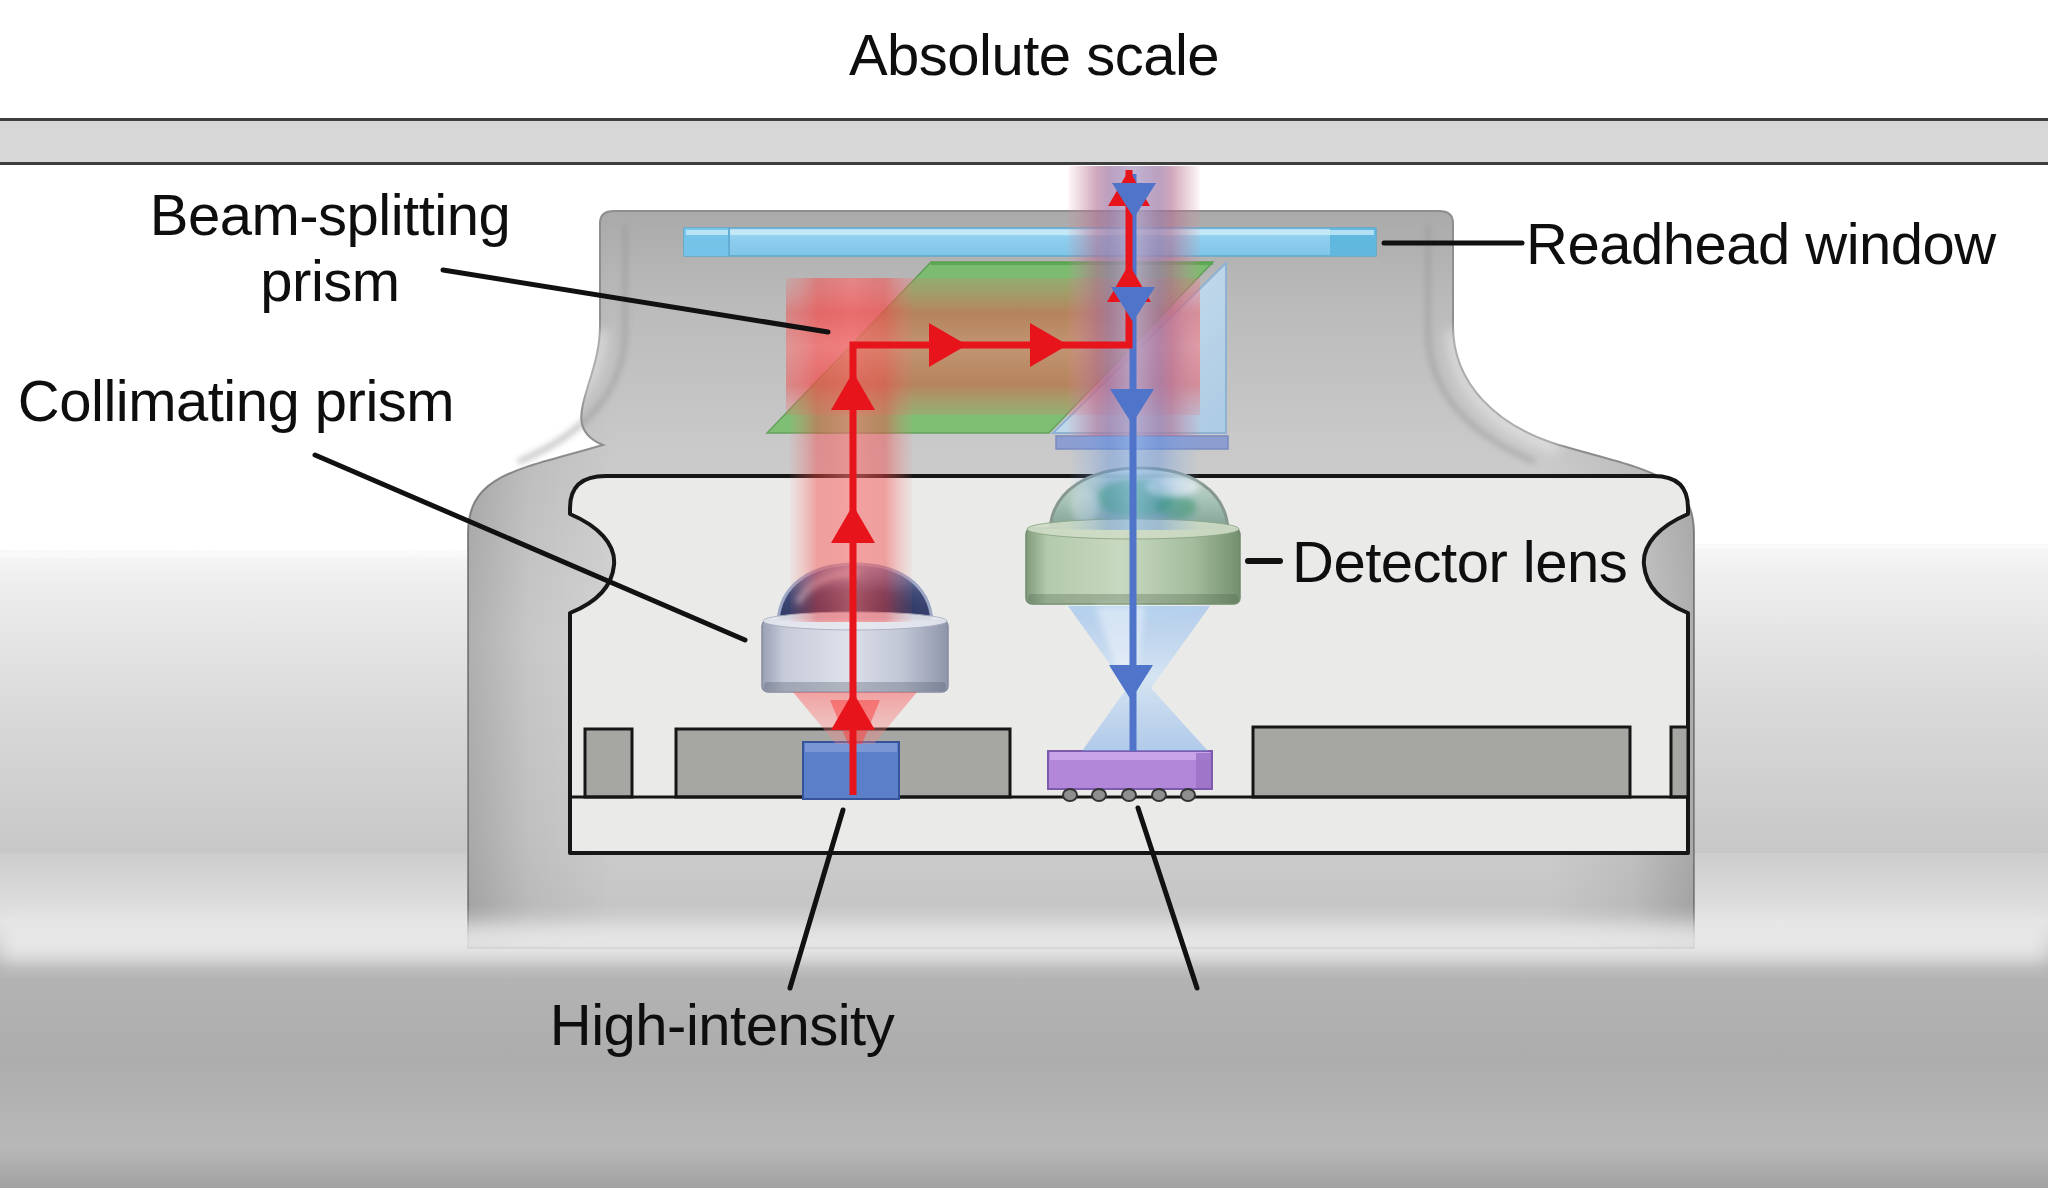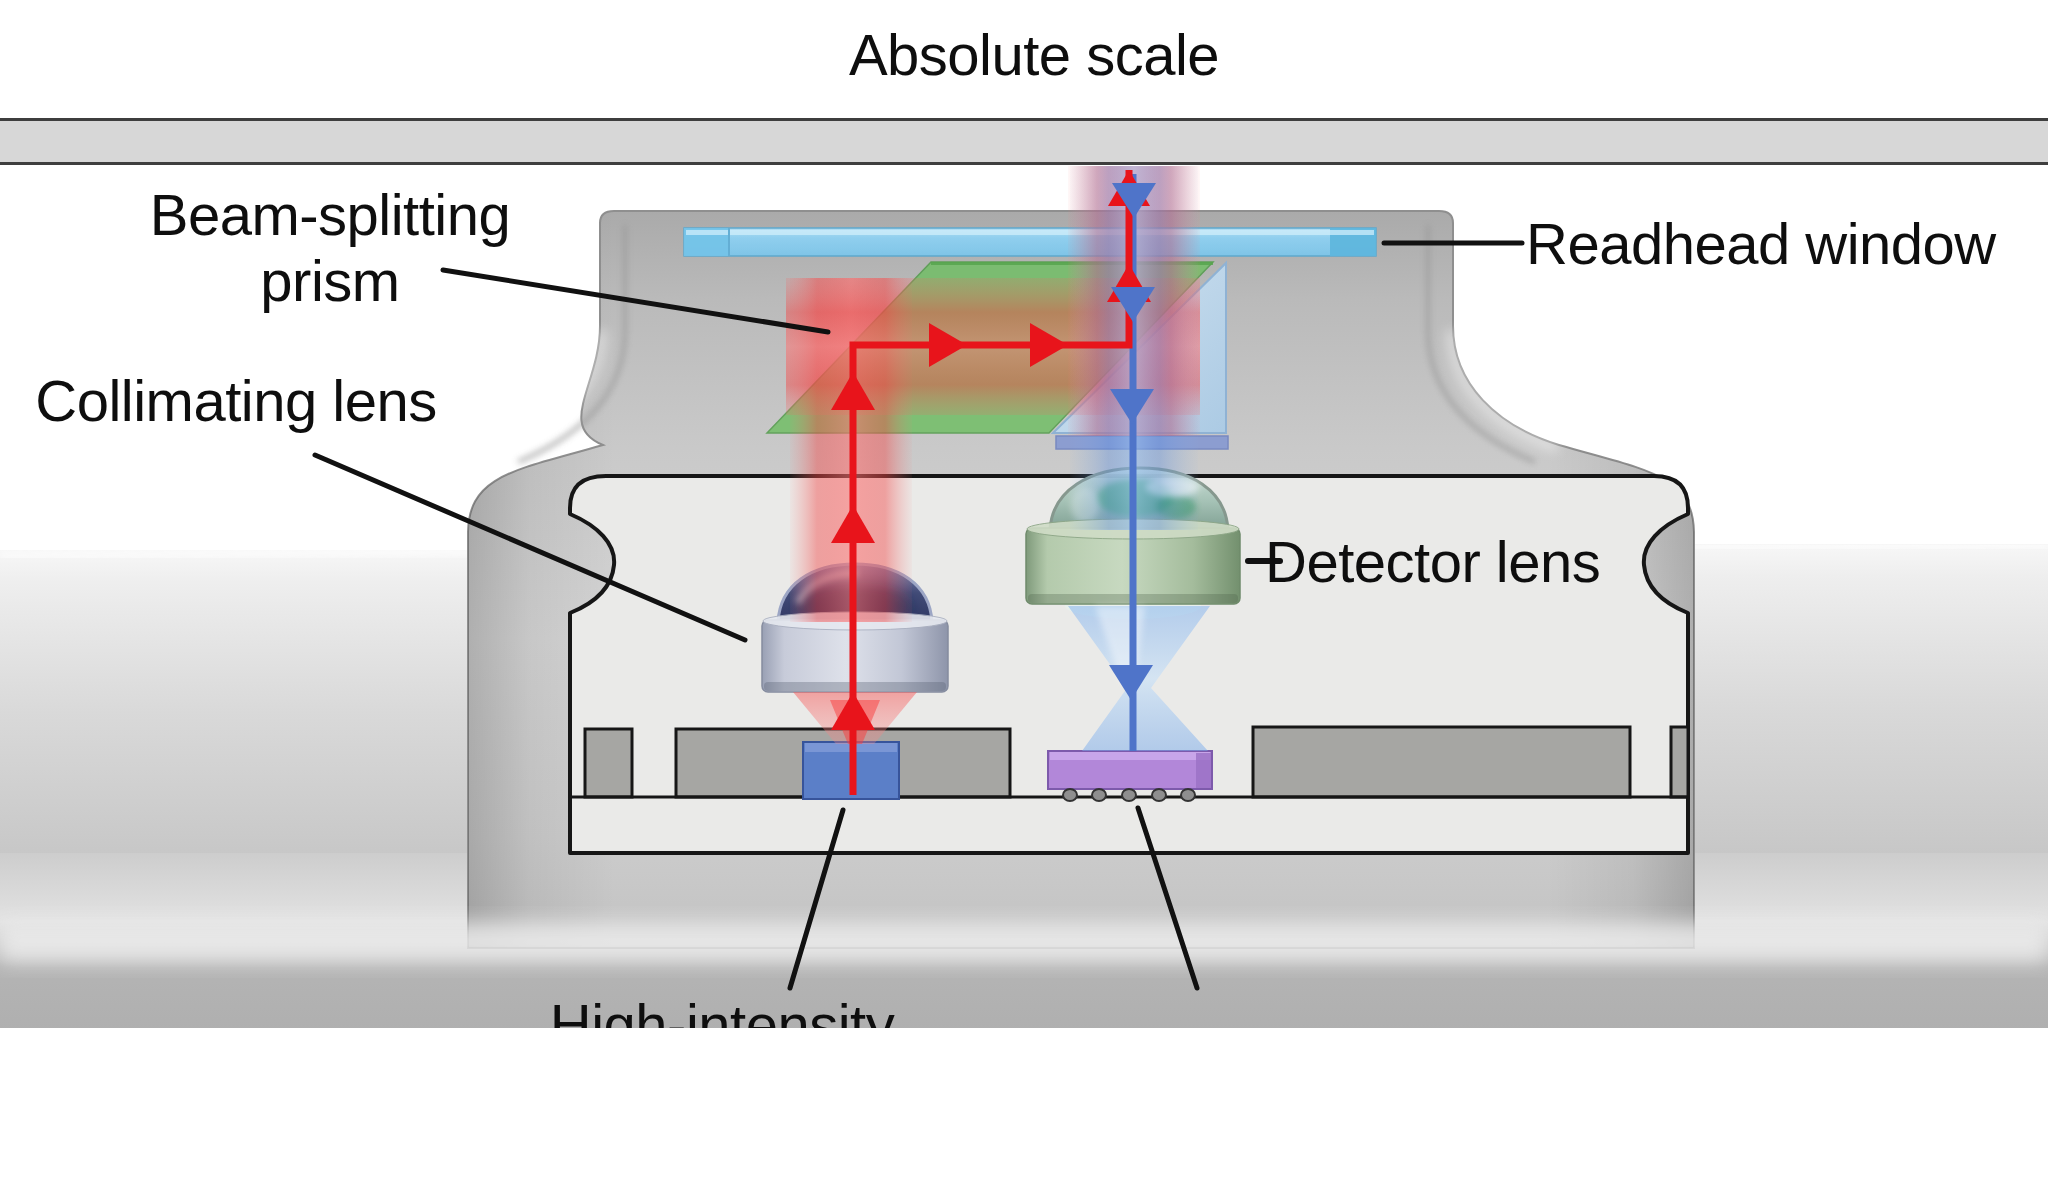--- a/index.html
+++ b/index.html
@@ -1,16 +1,16 @@
 <!DOCTYPE html>
 <html><head>
 <meta charset="utf-8">
 <style>
   html,body{margin:0;padding:0;background:#ffffff;}
-  .stage{position:relative;width:2048px;height:1028px;overflow:hidden;background:#ffffff;
+  .stage{position:relative;width:2048px;height:1188px;overflow:hidden;background:#ffffff;
          font-family:"Liberation Sans", sans-serif;}
   .stage svg{position:absolute;left:0;top:0;}
   .lbl{position:absolute;font-size:58px;line-height:66px;color:#0e0e0e;white-space:nowrap;
        letter-spacing:-0.5px;}
   .lbl.center{transform:translateX(-50%);text-align:center;}
   .lbl div{margin:0;}
 </style>
 </head>
 <body>
 
@@ -262,23 +262,23 @@
 
   <div class="lbl center" style="left:1034px;top:22px;">Absolute scale</div>
 
   <div class="lbl" style="left:1526px;top:211px;">Readhead window</div>
 
   <div class="lbl center" style="left:330px;top:182px;">
     <div>Beam-splitting</div>
     <div>prism</div>
   </div>
 
-  <div class="lbl center" style="left:236px;top:368px;">Collimating lens</div>
-
-  <div class="lbl" style="left:1265px;top:529px;text-align:right;">Detector lens</div>
+  <div class="lbl center" style="left:236px;top:368px;">Collimating prism</div>
+
+  <div class="lbl" style="left:1292px;top:529px;text-align:right;">Detector lens</div>
 
   <div class="lbl center" style="left:722px;top:992px;">
     <div>High-intensity</div>
   </div>
 
   <div class="lbl center" style="left:1310px;top:992px;">
   </div>
 
 </div>
 

